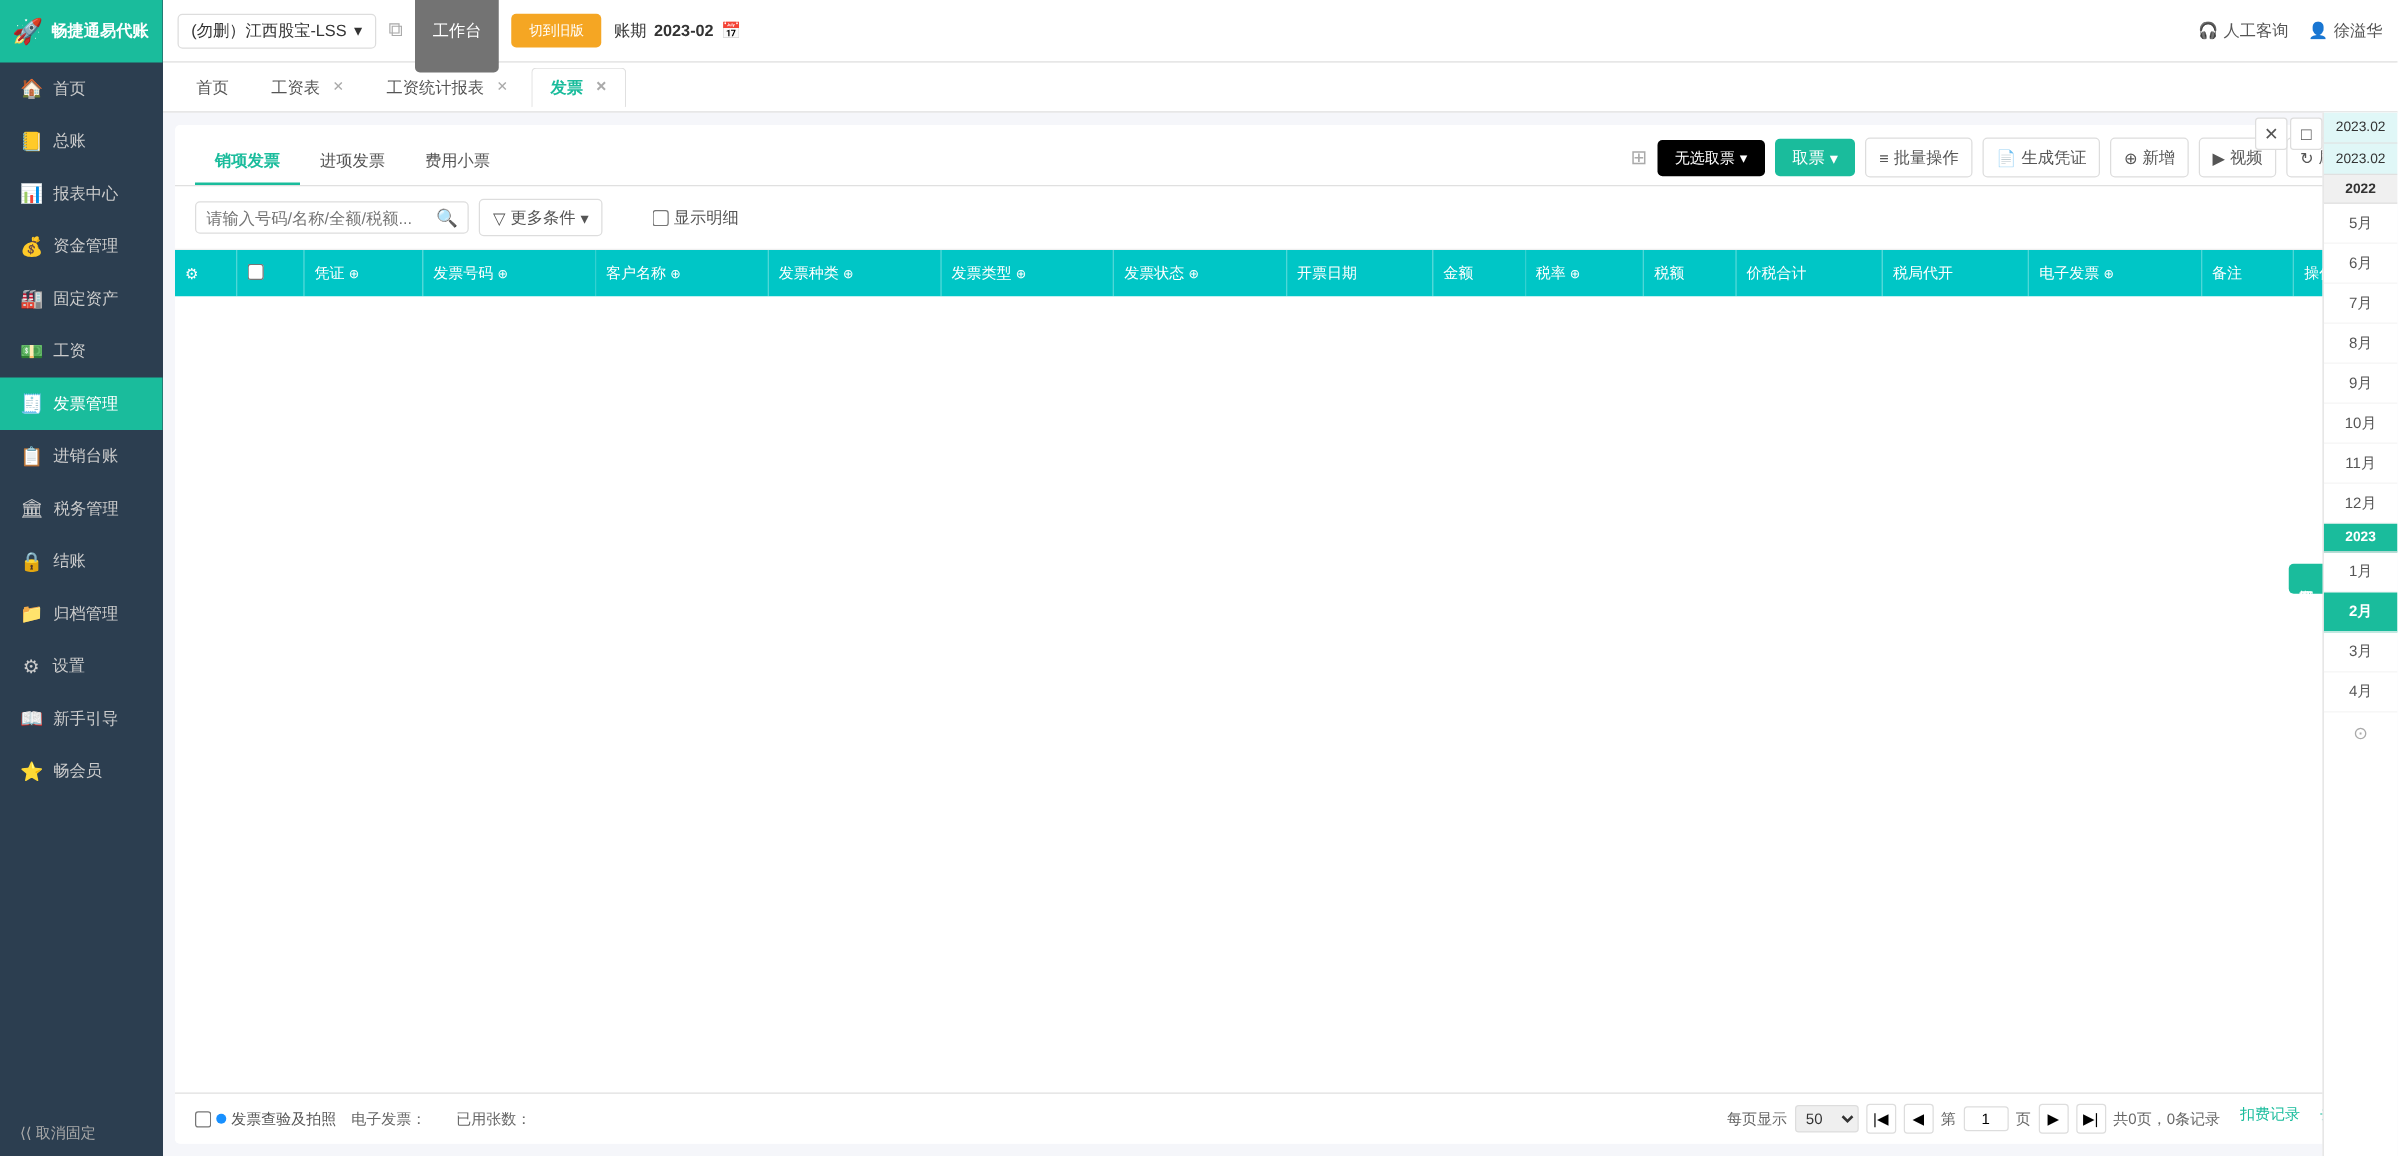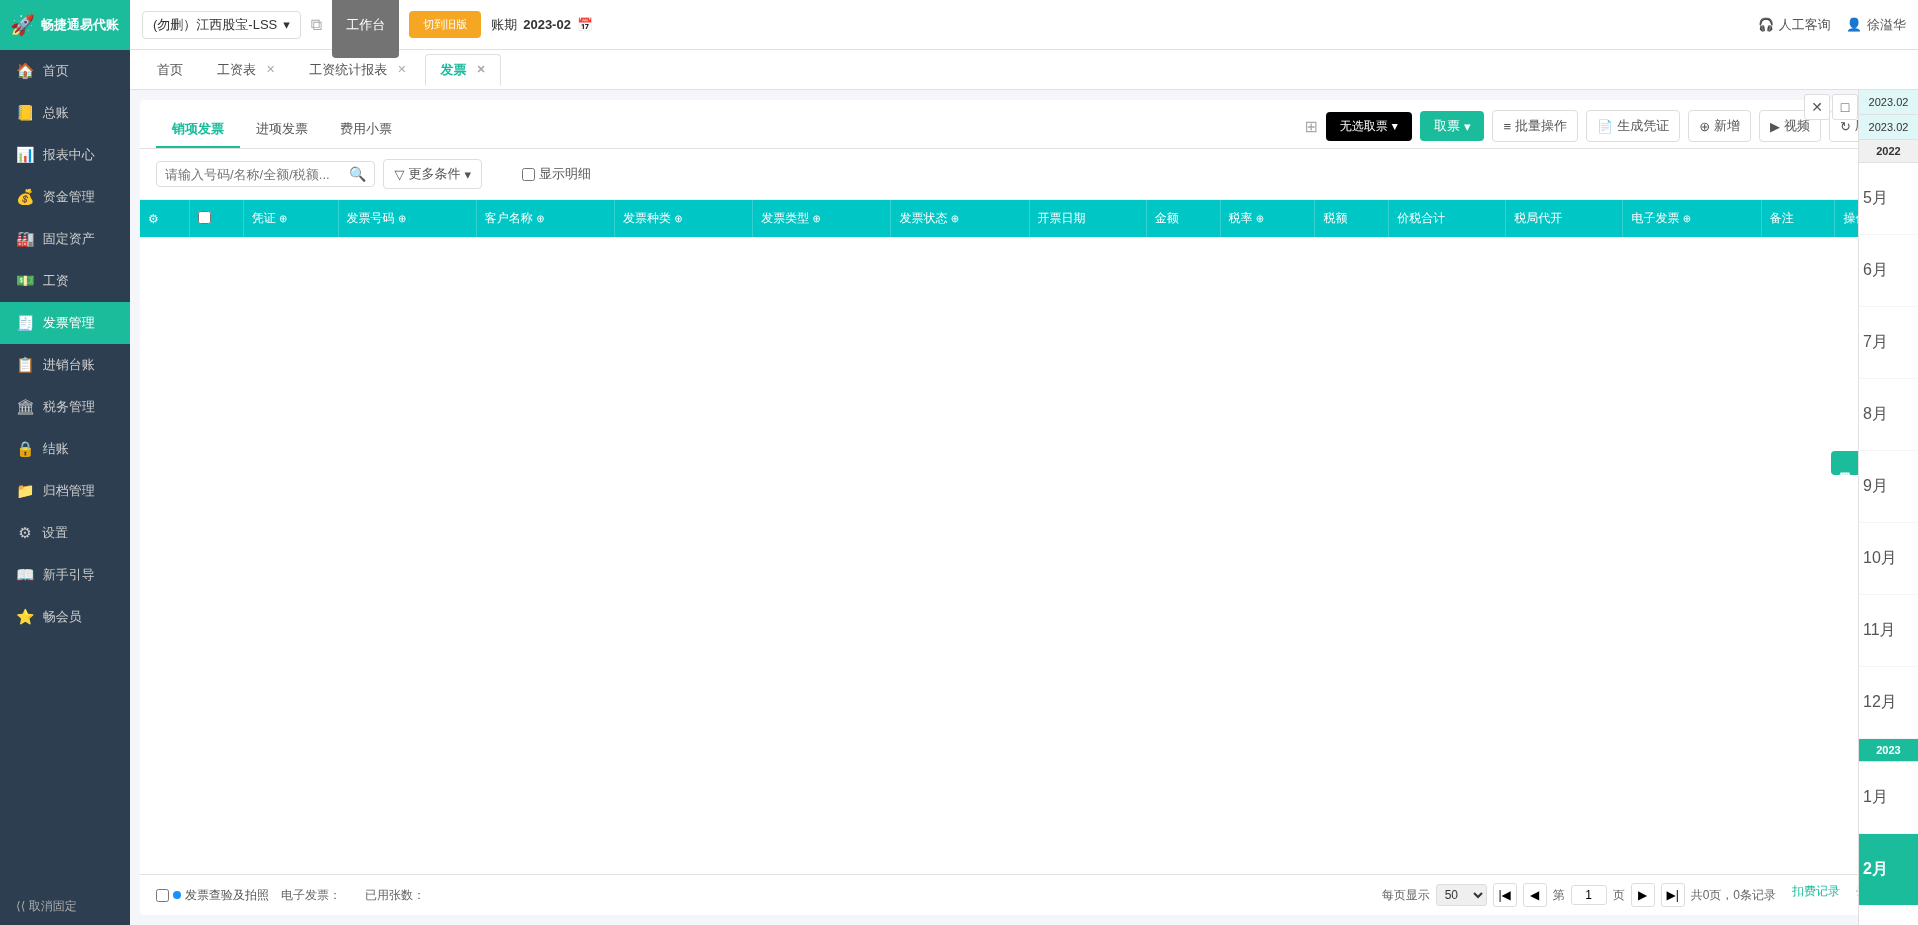--- a/index.html
+++ b/index.html
@@ -149,22 +149,22 @@
     }
     .date-panel-header {
       background: #e0f7f7; padding: 6px 4px; text-align: center; color: #333;
       font-size: 11px; border-bottom: 1px solid #e0e0e0;
     }
     .date-panel-header2 {
       background: #e0f7f7; padding: 6px 4px; text-align: center; color: #333;
       font-size: 11px; border-bottom: 1px solid #e0e0e0;
     }
     .date-panel-item {
-      padding: 25px 4px; color: #555; cursor: pointer;
-      border-bottom: 1px solid #f5f5f5; font-size: 16px;
+      padding: 7px 4px; text-align: center; color: #555; cursor: pointer;
+      border-bottom: 1px solid #f5f5f5; font-size: 12px;
     }
     .date-panel-item.active { background: #1abc9c; color: #fff; font-weight: bold; }
     .date-panel-year { background: #f0f0f0; padding: 5px 4px; text-align: center; color: #333; font-size: 11px; border-bottom: 1px solid #e0e0e0; font-weight: bold; }
     .date-panel-close {
       display: flex; align-items: center; justify-content: center;
       padding: 8px; cursor: pointer; color: #aaa; font-size: 14px;
     }
     .panel-ctrl-btn { background: #fff; border: 1px solid #ddd; border-radius: 3px; width: 26px; height: 26px; display: flex; align-items: center; justify-content: center; cursor: pointer; font-size: 14px; color: #555; }
 
     

